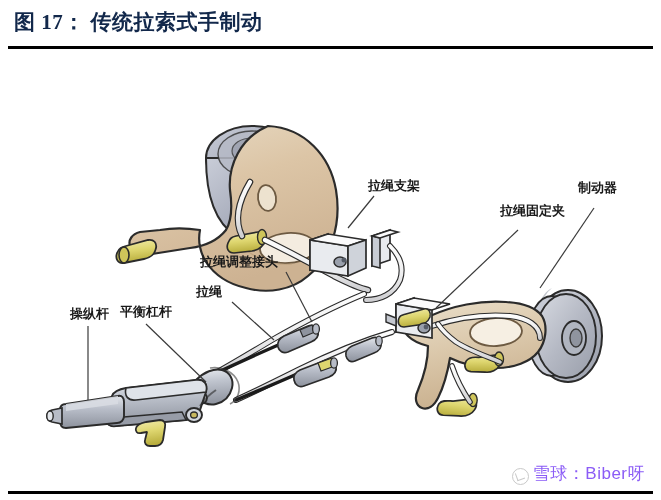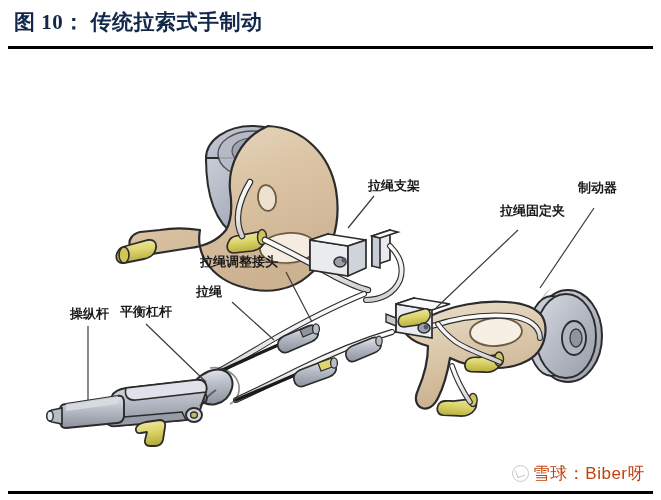--- a/index.html
+++ b/index.html
@@ -52,23 +52,23 @@
     left: 0;
     top: 50px;
     width: 661px;
     height: 435px;
   }
   .watermark {
     position: absolute;
     right: 16px;
     top: 462px;
     display: flex;
-    align-items: center;
+    align-items: flex-end;
     gap: 4px;
-    color: #c2410c;
+    color: #8b5cf6;
     font-size: 17px;
     font-family: "Liberation Sans", sans-serif;
     letter-spacing: 0.5px;
     user-select: none;
   }
   .watermark .wm-logo {
     display: inline-block;
     width: 15px;
     height: 15px;
     border: 1.5px solid #c9c9c9;
@@ -91,21 +91,21 @@
     font-size: 13px;
     fill: #1a1a1a;
     font-weight: 600;
   }
 </style>
 </head>
 <body>
 
 <div class="figure-wrap">
 
-  <div class="fig-title">图 10： 传统拉索式手制动</div>
+  <div class="fig-title">图 17： 传统拉索式手制动</div>
   <div class="rule-top"></div>
 
   <svg class="diagram" viewBox="0 0 661 435">
     <defs>
       <linearGradient id="gDrumL" x1="0" y1="0" x2="1" y2="1">
         <stop offset="0%" stop-color="#c9cdd8"></stop>
         <stop offset="55%" stop-color="#a7acbb"></stop>
         <stop offset="100%" stop-color="#8e93a3"></stop>
       </linearGradient>
       <linearGradient id="gDrumR" x1="0" y1="0" x2="1" y2="1">

